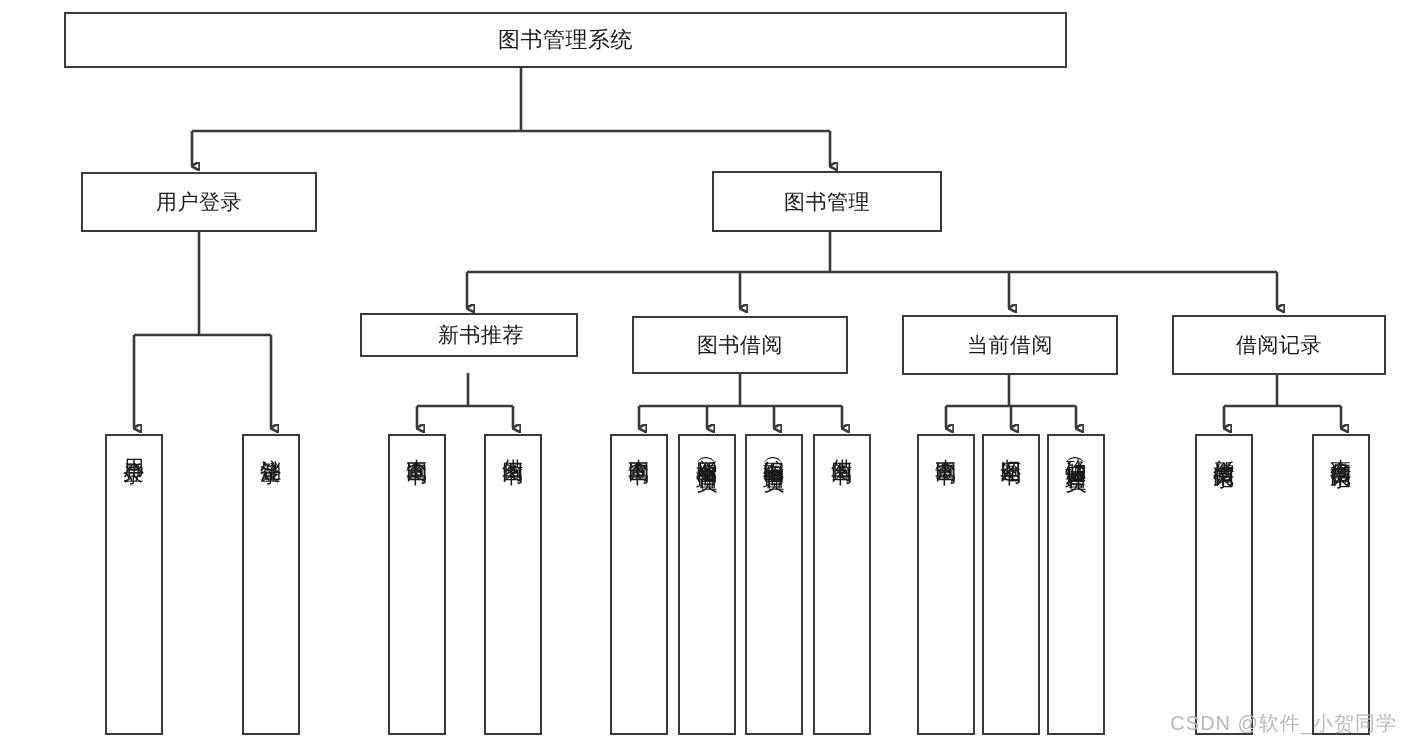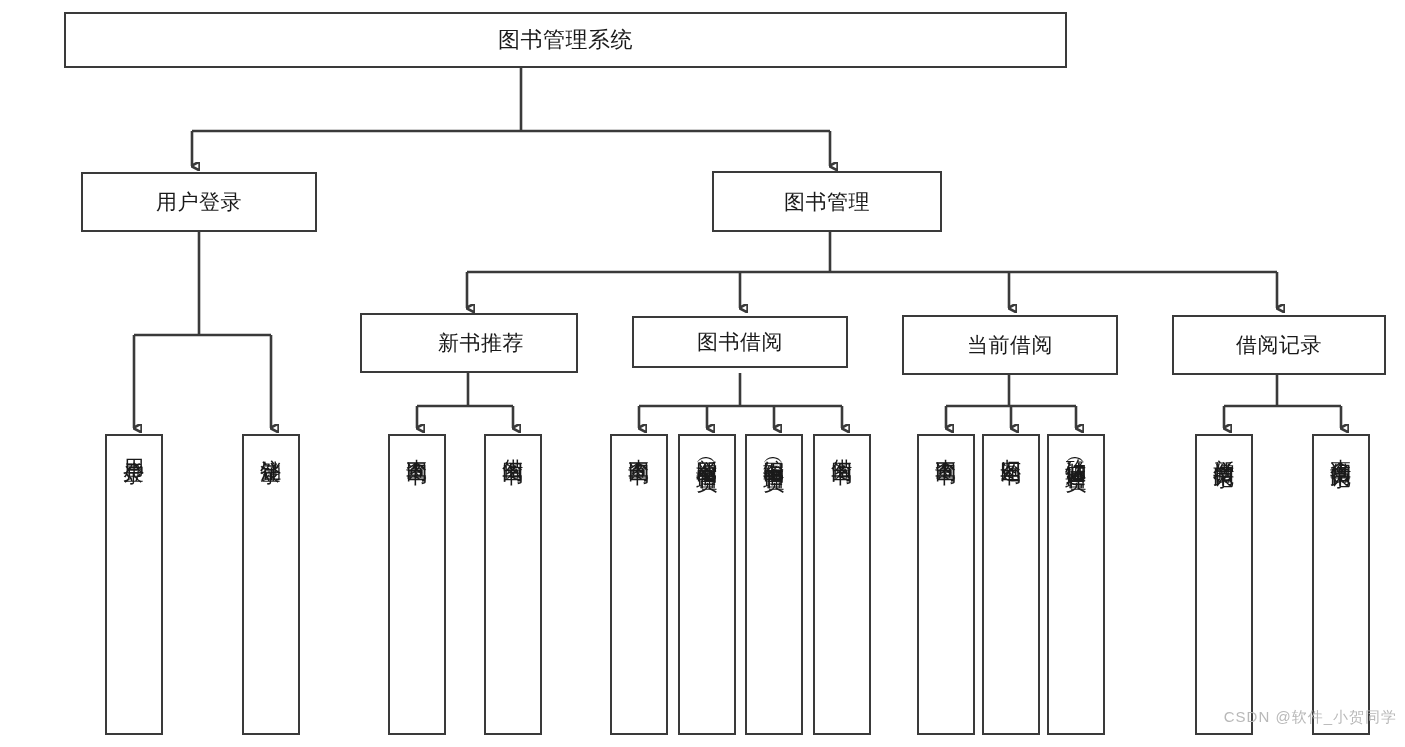--- a/index.html
+++ b/index.html
@@ -61,22 +61,22 @@
   }
   svg.connectors line,
   svg.connectors path {
     stroke: #3a3a3a;
     stroke-width: 2.6;
     fill: none;
   }
   .watermark {
     position: absolute;
     right: 8px;
-    bottom: 20px;
-    font-size: 15px;
+    bottom: 10px;
+    font-size: 20px;
     color: #b9b9b9;
     letter-spacing: 1px;
     white-space: nowrap;
     user-select: none;
   }
 </style>
 </head>
 <body>
 
 <div id="diagram-root">
@@ -136,24 +136,24 @@
     <span class="node-label">图书管理系统</span>
   </div>
 
   <div class="node horizontal" style="left:81px; top:172px; width:236px; height:60px;">
     <span class="node-label">用户登录</span>
   </div>
   <div class="node horizontal" style="left:712px; top:171px; width:230px; height:61px;">
     <span class="node-label">图书管理</span>
   </div>
 
-  <div class="node horizontal" style="left:360px; top:313px; width:218px; height:60px;padding-left:24px;">
+  <div class="node horizontal" style="left:360px; top:313px; width:218px; height:44px;padding-left:24px;">
     <span class="node-label">新书推荐</span>
   </div>
-  <div class="node horizontal" style="left:632px; top:316px; width:216px; height:52px;">
+  <div class="node horizontal" style="left:632px; top:316px; width:216px; height:58px;">
     <span class="node-label">图书借阅</span>
   </div>
   <div class="node horizontal" style="left:1172px; top:315px; width:214px; height:60px;">
     <span class="node-label">借阅记录</span>
   </div>
   <div class="node horizontal" style="left:902px; top:315px; width:216px; height:60px;">
     <span class="node-label">当前借阅</span>
   </div>
 
   <div class="node vertical" style="left:105px; top:434px; width:58px; height:301px;">

